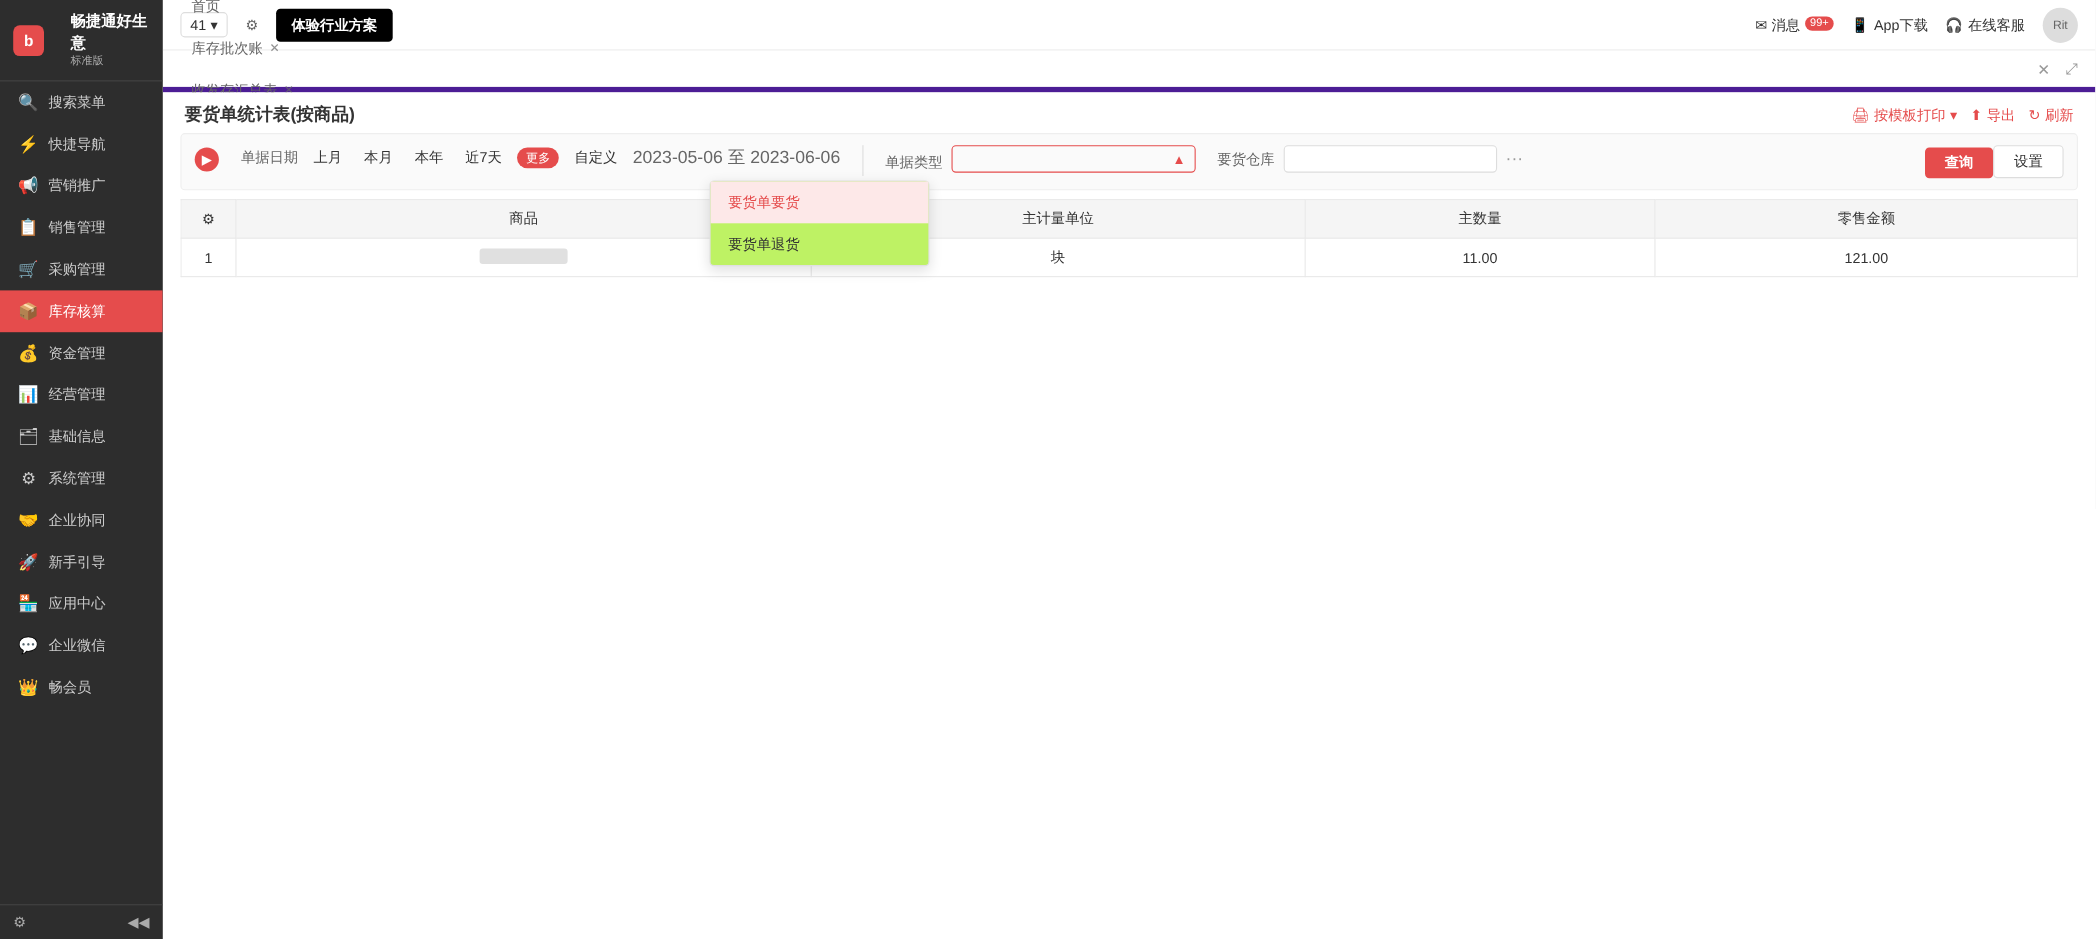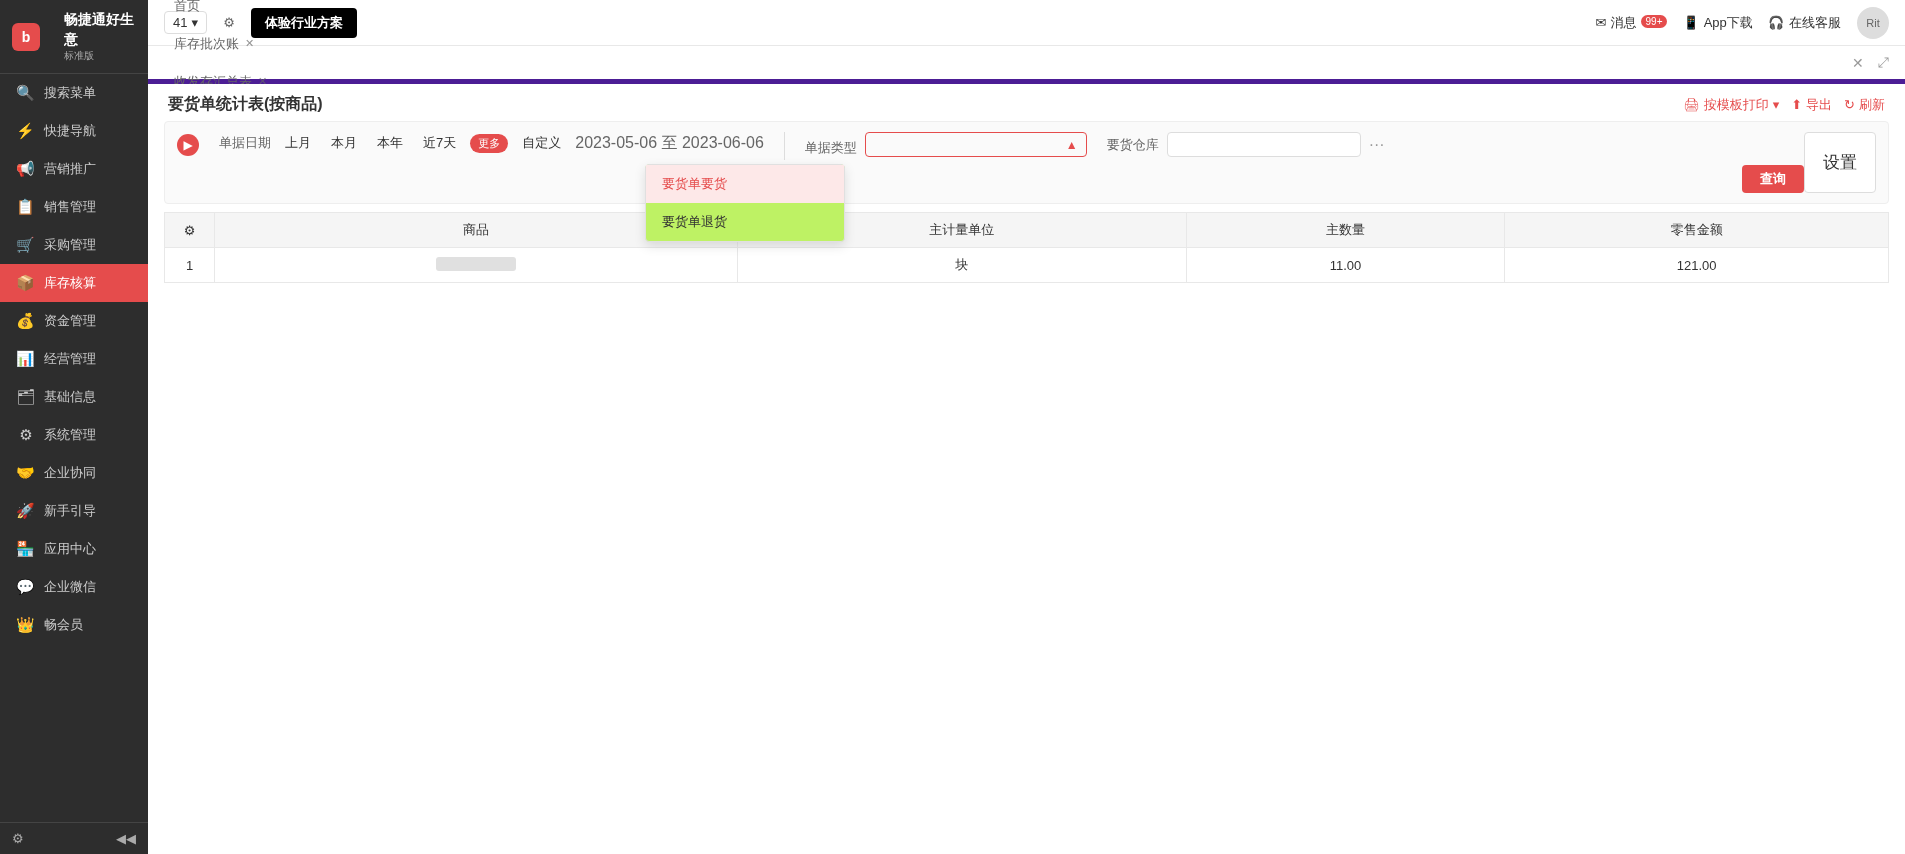--- a/index.html
+++ b/index.html
@@ -387,23 +387,23 @@
       padding: 5px 18px;
       cursor: pointer;
       font-size: 13px;
       font-weight: bold;
     }
     .settings-btn {
       background: white;
       color: #333;
       border: 1px solid #ddd;
       border-radius: 4px;
-      padding: 18px 18px;
-      cursor: pointer;
-      font-size: 17px;
+      padding: 5px 18px;
+      cursor: pointer;
+      font-size: 13px;
     }
     .filter-actions {
       display: flex;
       gap: 0;
       margin-left: auto;
       align-items: flex-end;
     }
 
     
     .dropdown-menu {

